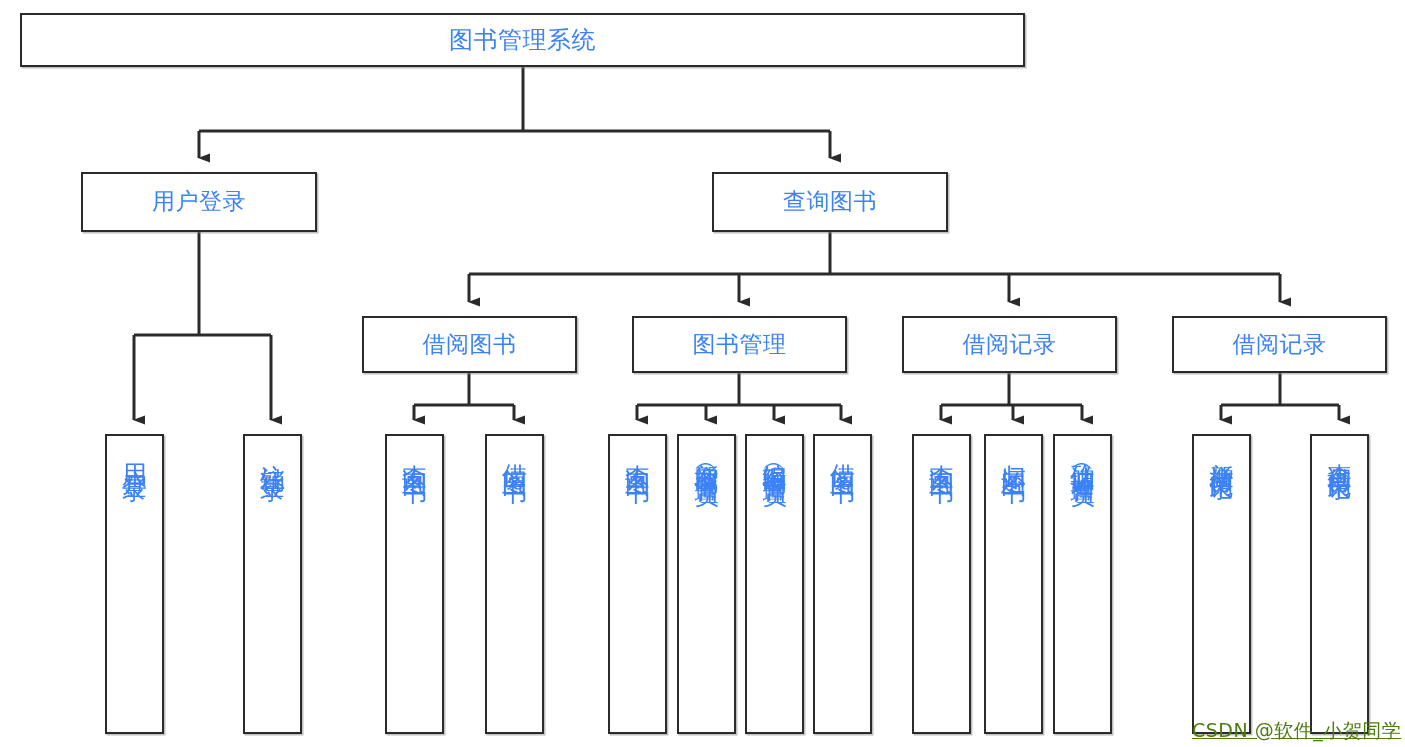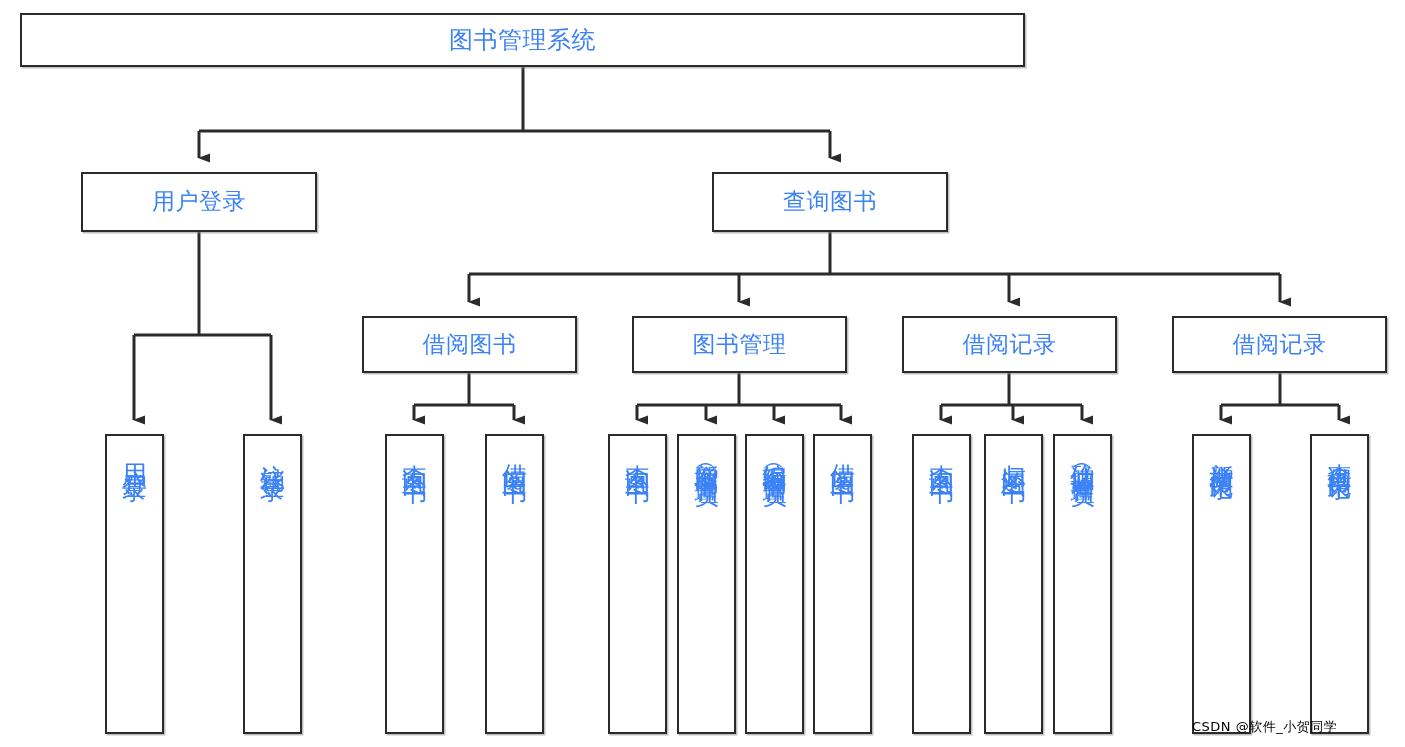--- a/index.html
+++ b/index.html
@@ -65,24 +65,25 @@
     line-height: 1.0;
     letter-spacing: 5px;
     white-space: nowrap;
   }
   .node.v.tall .label {
     font-size: 24px;
     letter-spacing: 3px;
   }
   .watermark {
     position: absolute;
-    font-size: 13px;
-    color: #000000;
+    font-size: 19px;
+    color: #4d7c0f;
     white-space: nowrap;
     letter-spacing: 0.5px;
+    text-decoration: underline;
   }
 </style>
 </head>
 <body>
 
 <div id="canvas">
 
   <svg id="wires" viewBox="0 0 1405 747" xmlns="http://www.w3.org/2000/svg">
     <defs>
       <marker id="arrow" viewBox="0 0 12 12" refX="6" refY="10" markerWidth="9" markerHeight="9" orient="auto-start-reverse">

